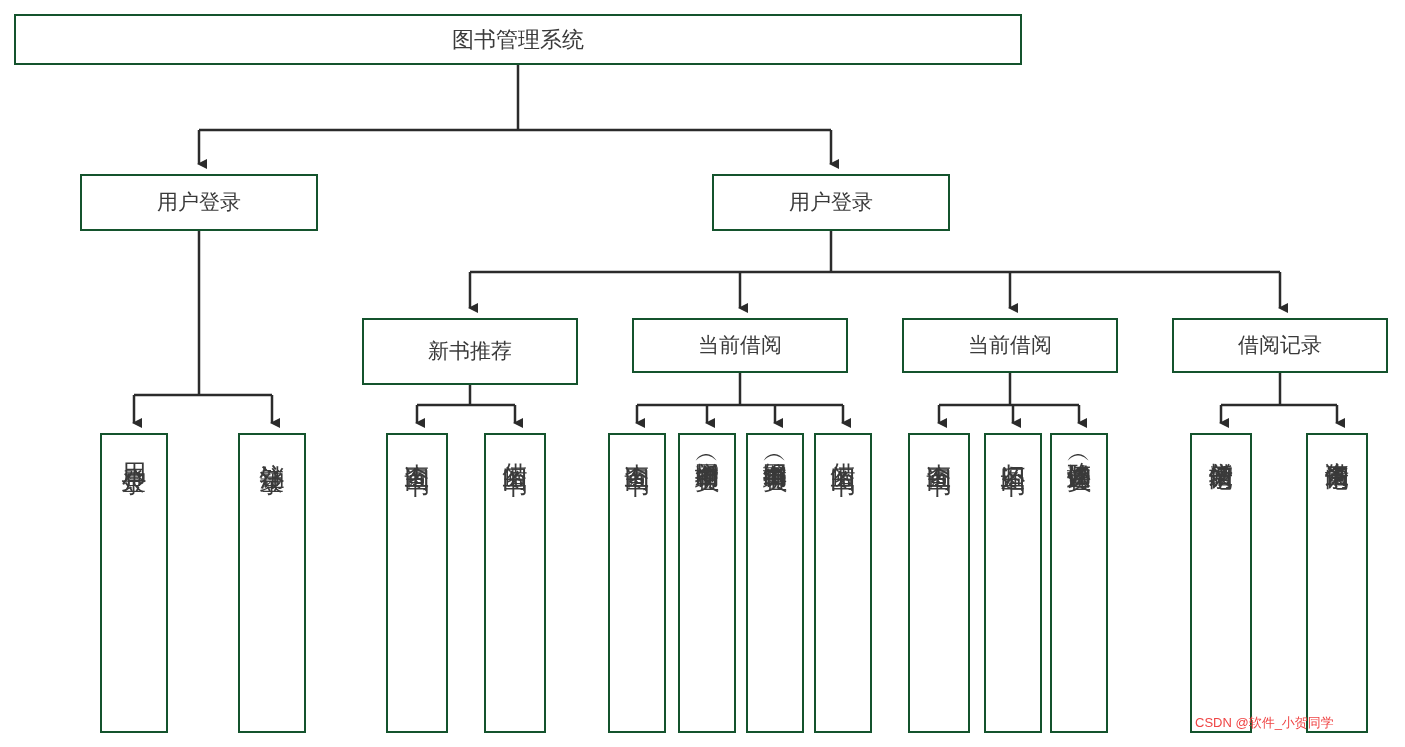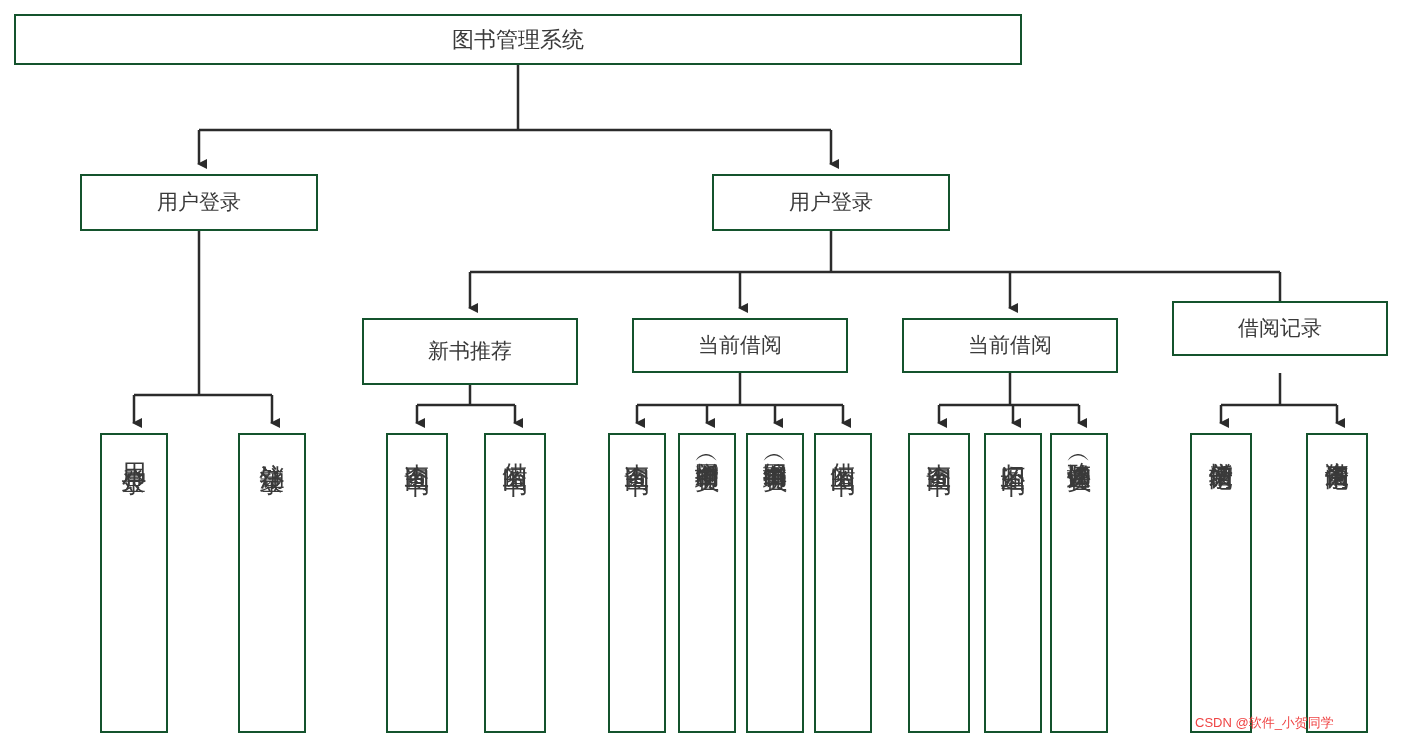--- a/index.html
+++ b/index.html
@@ -136,21 +136,21 @@
       </div>
       <div class="node horiz" style="left: 362px; top: 318px; width: 216px; height: 67px;">
         <span class="label">新书推荐</span>
       </div>
       <div class="node horiz" style="left: 632px; top: 318px; width: 216px; height: 55px;">
         <span class="label">当前借阅</span>
       </div>
       <div class="node horiz" style="left: 902px; top: 318px; width: 216px; height: 55px; align-items: center;">
         <span class="label">当前借阅</span>
       </div>
-      <div class="node horiz" style="left: 1172px; top: 301px; width: 216px; height: 55px;">
+      <div class="node horiz" style="left: 1172px; top: 318px; width: 216px; height: 55px;">
         <span class="label">借阅记录</span>
       </div>
       <div class="node vert" style="left: 100px; top: 433px; width: 68px; height: 300px;">
         <span class="label">用户登录</span>
       </div>
       <div class="node vert" style="left: 238px; top: 433px; width: 68px; height: 300px;">
         <span class="label">注销登录</span>
       </div>
       <div class="node vert" style="left: 386px; top: 433px; width: 62px; height: 300px;">
         <span class="label">查询图书</span>

